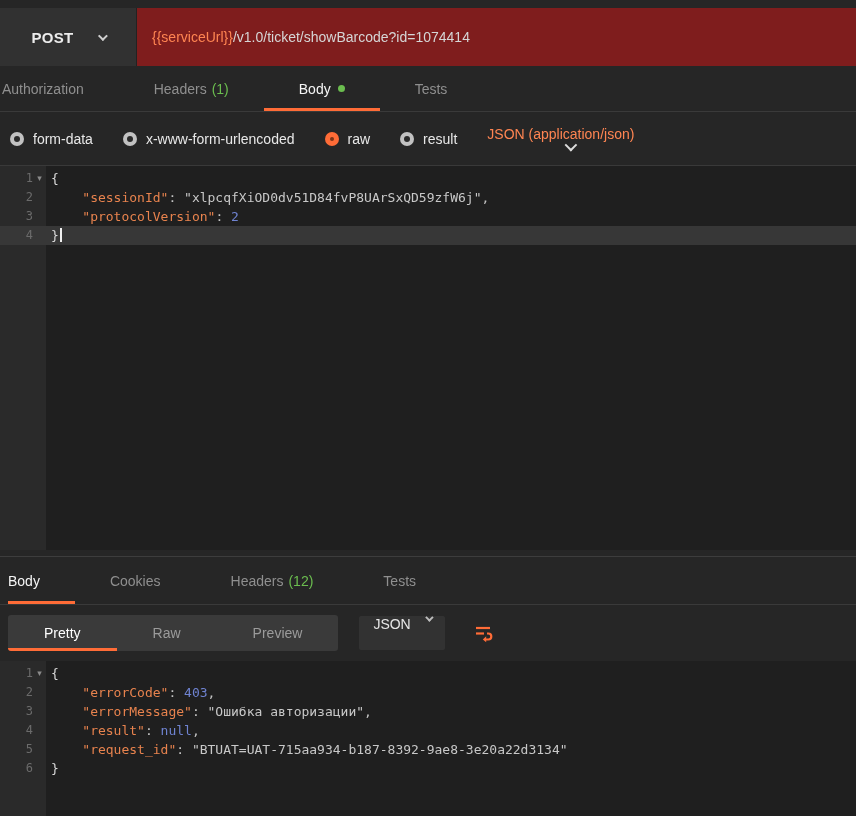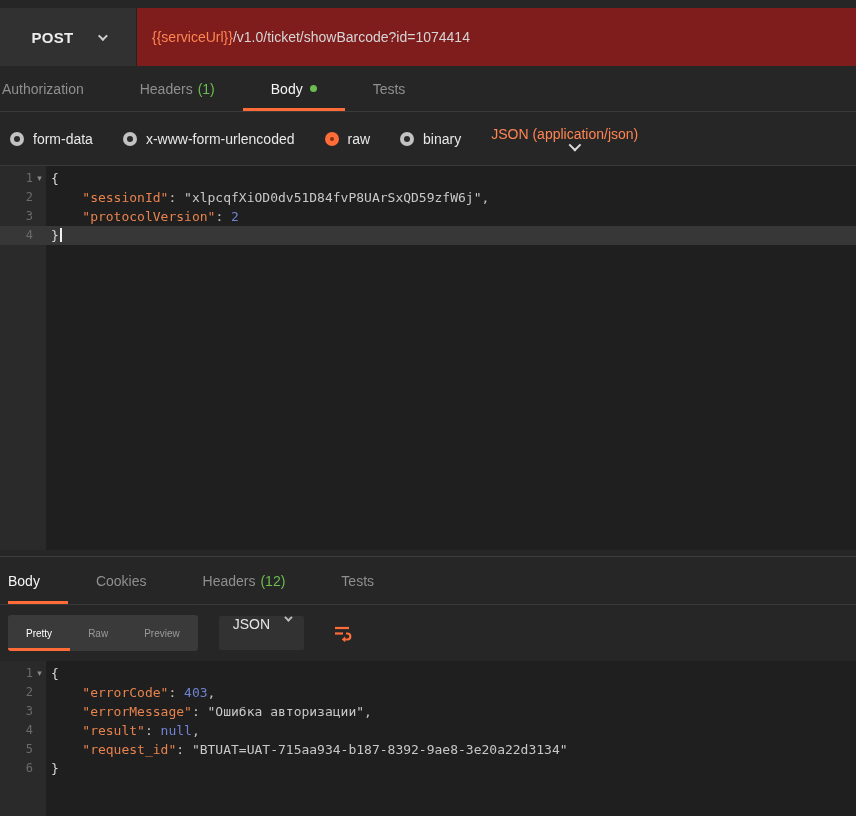--- a/index.html
+++ b/index.html
@@ -29,21 +29,21 @@
     padding-left: 15px; font-size: 14px; cursor: text; white-space: nowrap; overflow: hidden;
   }
   .url-var { color: #ff8552; }
   .url-path { color: #d6d6d6; }
 
   
   .tabs { display: flex; align-items: stretch; border-bottom: 1px solid #3a3a3a; flex: none; }
   .req-tabs { height: 46px; }
   .res-tabs { height: 49px; border-top: 1px solid #3d3d3d; margin-top: 6px; padding-left: 8px; }
   .tab {
-    display: flex; align-items: center; padding: 0 28px; color: #8f8f8f;
+    display: flex; align-items: center; padding: 0 35px; color: #8f8f8f;
     cursor: pointer; position: relative; font-size: 14px;
   }
   .tabs .tab:first-child { padding-left: 0; }
   .req-tabs .tab:first-child { padding-left: 2px; }
   .tab.active { color: #f5f5f5; box-shadow: inset 0 -3px 0 0 #ff6c37; }
   .tab .count { color: #6bbd4f; margin-left: 5px; }
   .dot { width: 7px; height: 7px; border-radius: 50%; background: #6bbd4f; margin-left: 7px; }
 
   
   .bodytype-row {
@@ -88,22 +88,22 @@
   .tk-num   { color: #6f83d1; }
   .tk-null  { color: #6f83d1; }
   .tk-punct { color: #c4c4c4; }
   .tk-brace { color: #dadada; }
   .caret { display: inline-block; width: 2px; height: 14px; background: #f0f0f0; vertical-align: -2px; margin-left: 1px; }
 
   
   .res-toolbar { height: 56px; flex: none; display: flex; align-items: center; padding-left: 8px; }
   .view-switch { display: flex; background: #3a3a3a; border-radius: 3px; overflow: hidden; height: 36px; }
   .view-btn {
-    padding: 0 18px; display: flex; align-items: center; color: #9b9b9b;
-    cursor: pointer; font-size: 10px;
+    padding: 0 36px; display: flex; align-items: center; color: #9b9b9b;
+    cursor: pointer; font-size: 14px;
   }
   .view-btn.active { color: #ffffff; box-shadow: inset 0 -3px 0 0 #ff6c37; }
   .format-select {
     margin-left: 20px; height: 36px; padding: 0 14px; background: #323232;
     border: 1px solid #262626; border-radius: 3px; display: flex; align-items: flex-start;
     gap: 14px; cursor: pointer;
   }
   .format-label { color: #e6e6e6; }
   .chev.small { width: 6px; height: 6px; border-color: #bdbdbd; }
   .icon-btn {
@@ -152,21 +152,21 @@
     <label class="radio-opt">
       <span class="radio"></span>
       <span class="radio-label">x-www-form-urlencoded</span>
     </label>
     <label class="radio-opt">
       <span class="radio selected"></span>
       <span class="radio-label">raw</span>
     </label>
     <label class="radio-opt">
       <span class="radio"></span>
-      <span class="radio-label">binary</span>
+      <span class="radio-label">result</span>
     </label>
     <div class="ct-select">
       <span class="ct-label">JSON (application/json)</span>
       <span class="chev big"></span>
     </div>
   </div>
 
   <div class="editor req-editor" id="req-editor">
       <div class="code-line">
         <span class="gutter">

